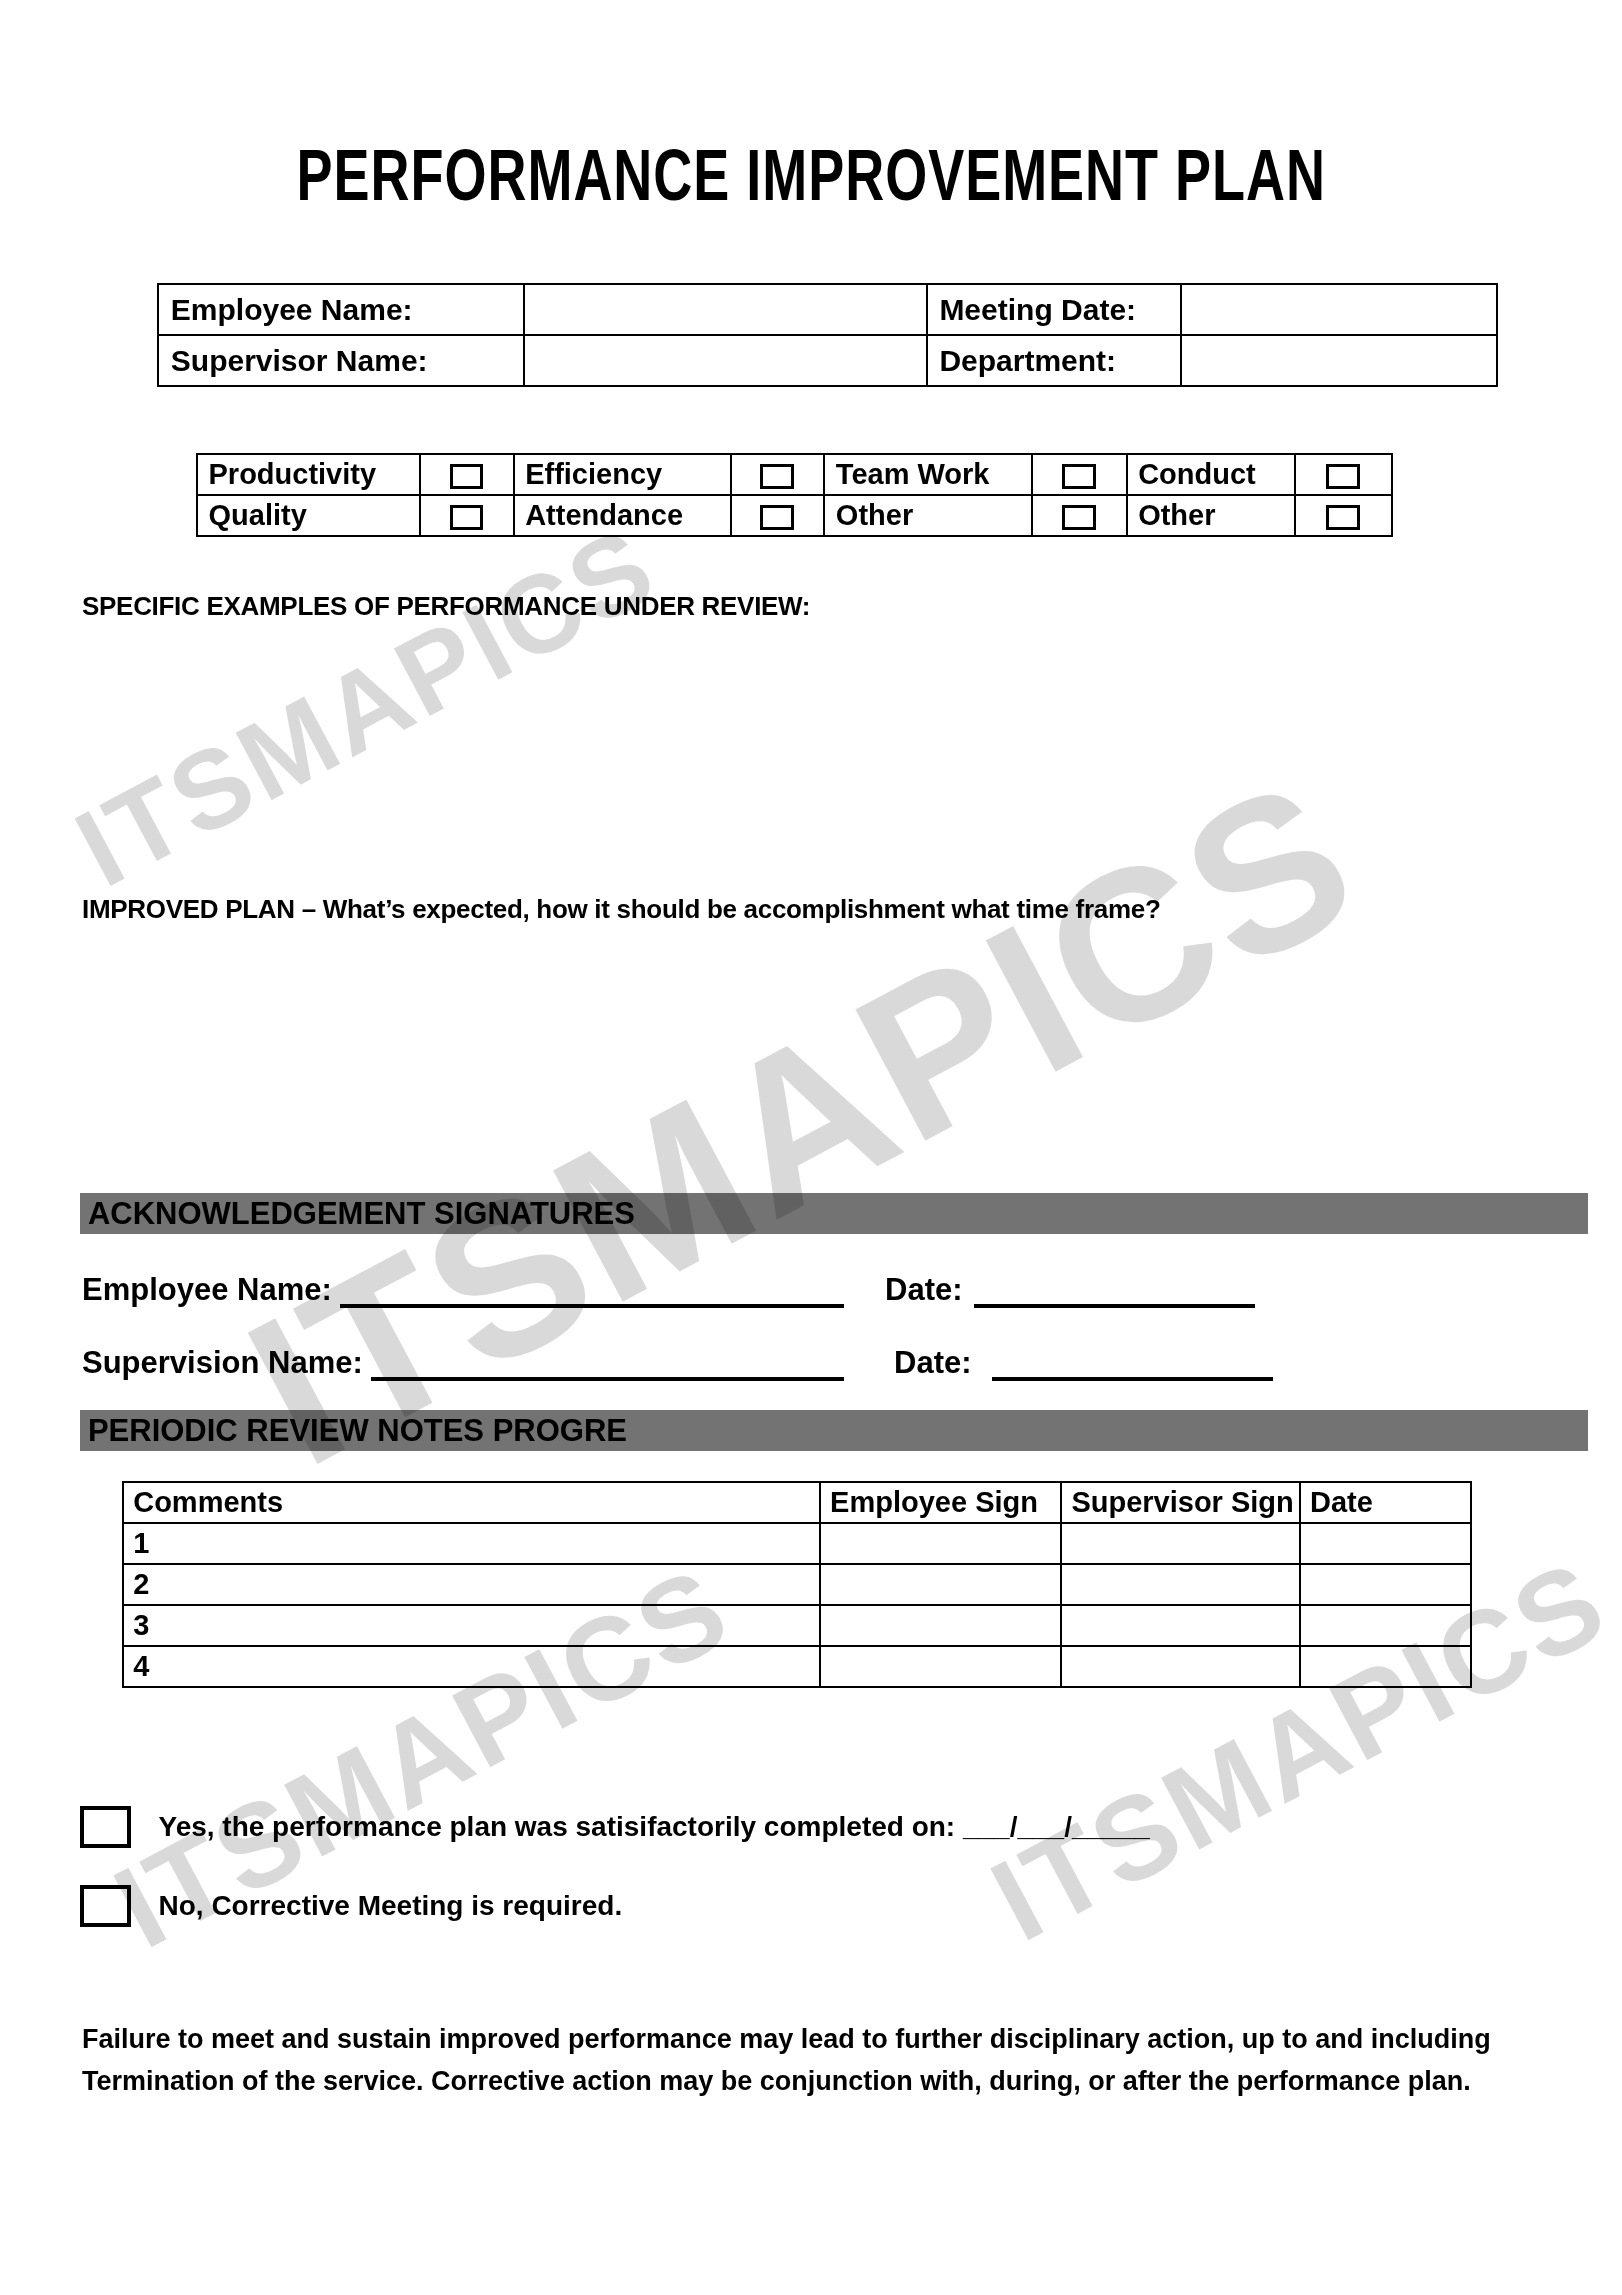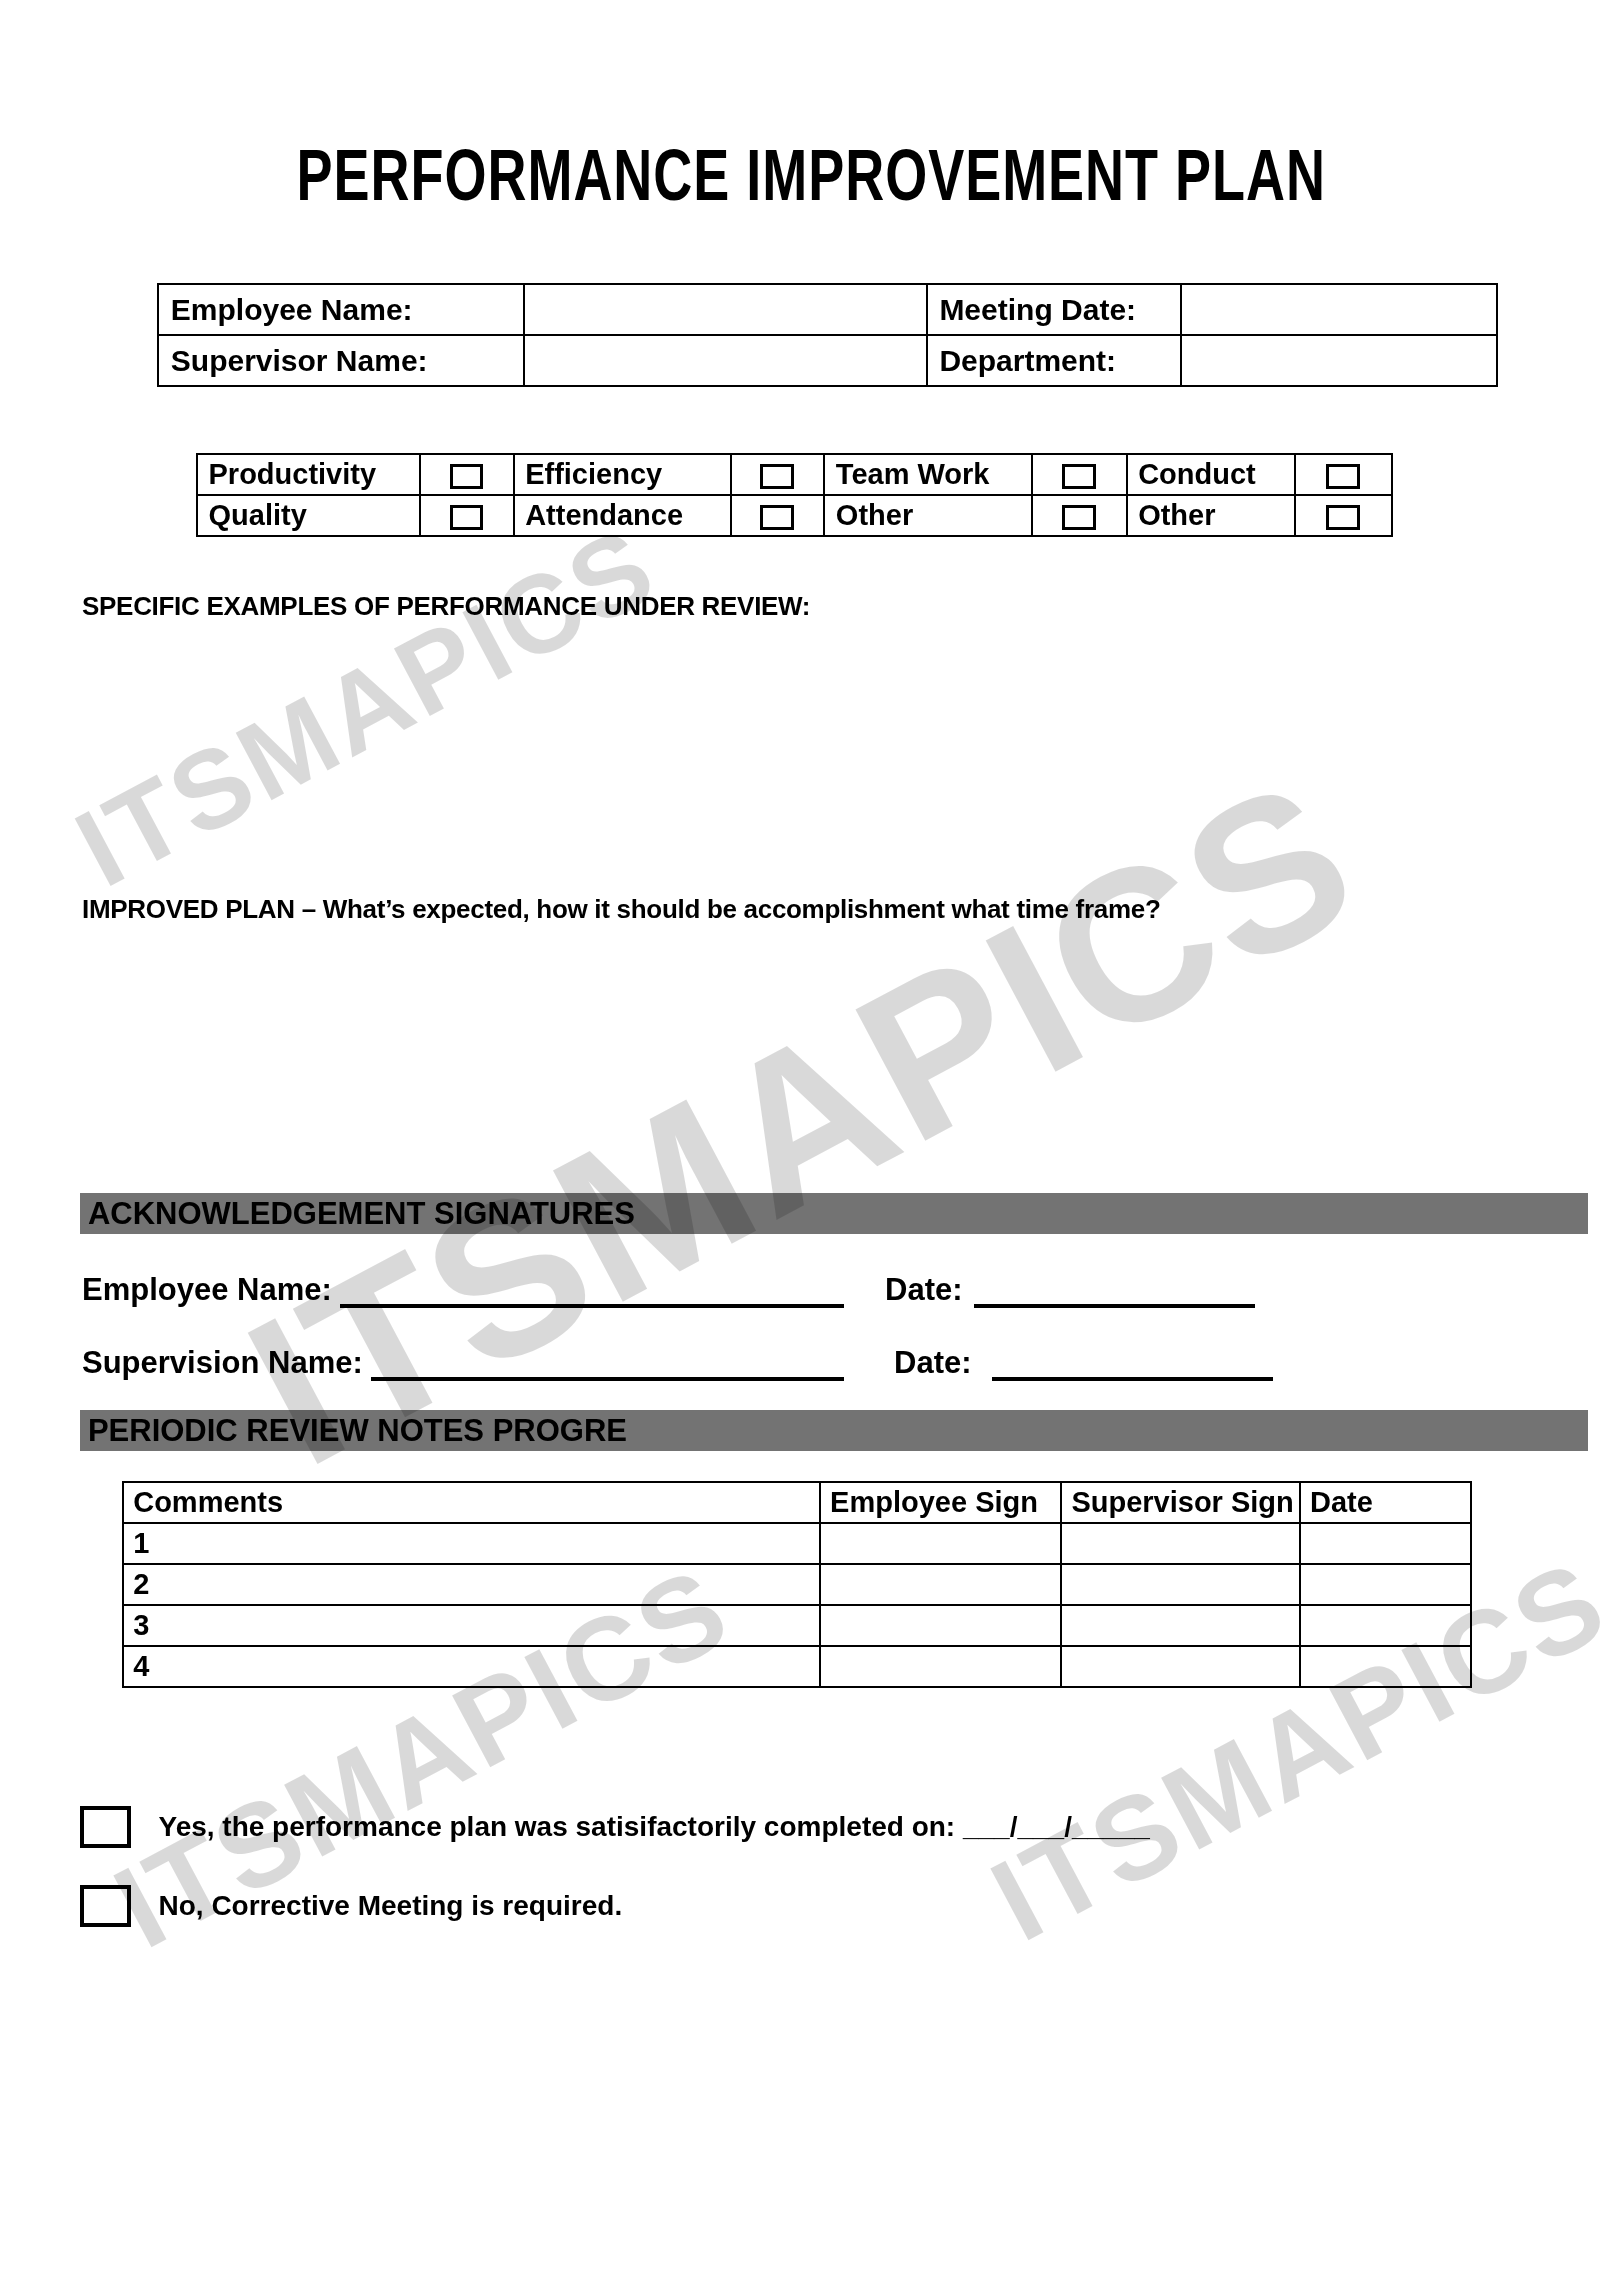--- a/index.html
+++ b/index.html
@@ -212,20 +212,24 @@
   <div class="opt-row yes-row">
     <div class="checkbox-lg"></div>
     <div class="opt-label">Yes, the performance plan was satisifactorily completed on: ___/___/_____</div>
   </div>
 
   <div class="opt-row no-row">
     <div class="checkbox-lg"></div>
     <div class="opt-label">No, Corrective Meeting is required.</div>
   </div>
 
+  <div class="footer">
+    <div>Failure to meet and sustain improved performance may lead to further disciplinary action, up to and including</div>
+    <div>Termination of the service. Corrective action may be conjunction with, during, or after the performance plan.</div>
+  </div>
 
   <div class="wm wm1">ITSMAPICS</div>
   <div class="wm wm2">ITSMAPICS</div>
   <div class="wm wm3">ITSMAPICS</div>
   <div class="wm wm4">ITSMAPICS</div>
 
 </div>
 
 
 </body></html>

